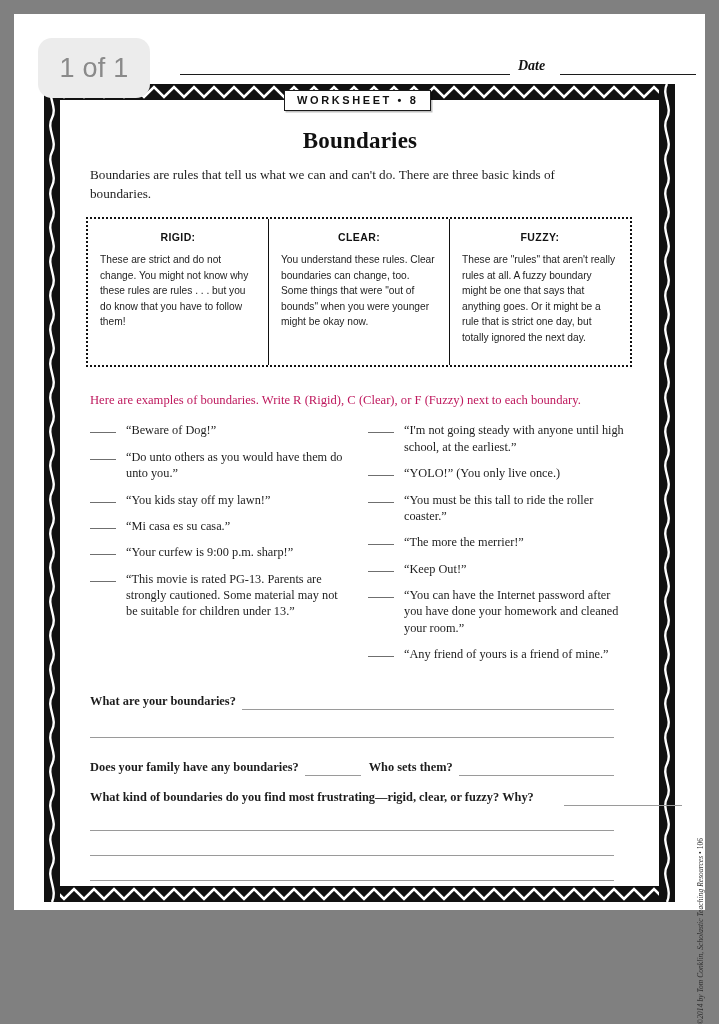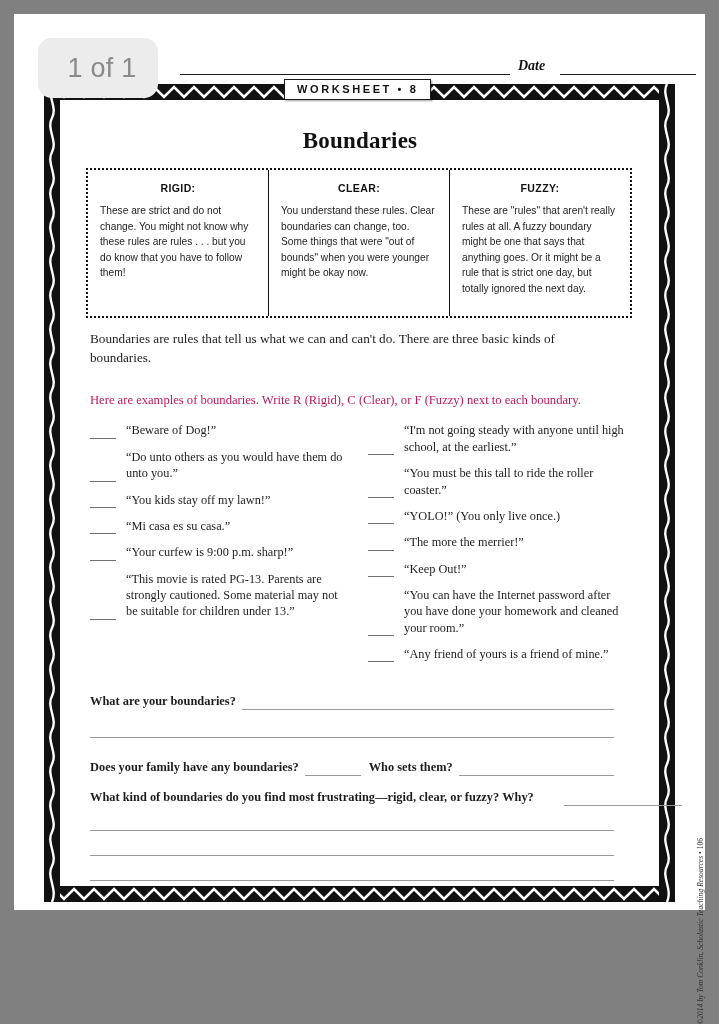--- a/index.html
+++ b/index.html
@@ -35,21 +35,20 @@
     background: #ececec;
     border-radius: 14px;
     color: #8a8a8a;
     font-family: "Liberation Sans", sans-serif;
     font-size: 27px;
     display: flex;
     align-items: center;
     justify-content: center;
     z-index: 40;
     letter-spacing: .2px;
-    padding-left: 8px;
   }
 
   
   #headline-row {
     position: absolute;
     left: 46px;
     top: 44px;
     width: 600px;
     height: 22px;
   }
@@ -94,21 +93,21 @@
     top: 16px;
     right: 16px;
     bottom: 16px;
     background: #ffffff;
   }
 
   
   #worksheet-tab {
     position: absolute;
     left: 270px;
-    top: 65px;
+    top: 76px;
     padding: 3px 12px 4px 12px;
     background: #ffffff;
     border: 1.4px solid #1b1b1b;
     font-family: "Liberation Sans", sans-serif;
     font-weight: bold;
     font-size: 11px;
     letter-spacing: 2.6px;
     color: #121212;
     z-index: 30;
     box-shadow: 1.5px 1.5px 0 rgba(0,0,0,.25);
@@ -184,21 +183,21 @@
   
   #examples {
     margin: 14px 0 0 30px;
     width: 540px;
     display: flex;
     gap: 16px;
   }
   .example-col { width: 262px; }
   .example-item {
     display: flex;
-    align-items: flex-end;
+    align-items: flex-start;
     margin-bottom: 10px;
   }
   .example-blank {
     flex: 0 0 auto;
     width: 26px;
     margin-top: 10px;
     margin-right: 10px;
     border-bottom: 1.3px solid #6f6f6f;
     height: 0;
   }
@@ -298,37 +297,37 @@
     </div>
     <div id="frame-inner"></div>
   </div>
 
   <div id="worksheet-tab">WORKSHEET • 8</div>
 
   <div id="content">
 
     <div id="worksheet-title">Boundaries</div>
 
+    <div id="intro-text">Boundaries are rules that tell us what we can and can't do. There are three basic kinds of boundaries.</div>
+
     <div id="boundary-boxes">
       <div class="boundary-box">
         <div class="bb-heading">RIGID:</div>
         <div class="bb-body">These are strict and do not change. You might not know why these rules are rules . . . but you do know that you have to follow them!</div>
       </div>
       <div class="boundary-box">
         <div class="bb-heading">CLEAR:</div>
         <div class="bb-body">You understand these rules. Clear boundaries can change, too. Some things that were "out of bounds" when you were younger might be okay now.</div>
       </div>
       <div class="boundary-box">
         <div class="bb-heading">FUZZY:</div>
         <div class="bb-body">These are "rules" that aren't really rules at all. A fuzzy boundary might be one that says that anything goes. Or it might be a rule that is strict one day, but totally ignored the next day.</div>
       </div>
     </div>
 
-    <div id="intro-text">Boundaries are rules that tell us what we can and can't do. There are three basic kinds of boundaries.</div>
-
     <div id="directions">Here are examples of boundaries. Write R (Rigid), C (Clear), or F (Fuzzy) next to each boundary.</div>
 
     <div id="examples">
       <div class="example-col">
         <div class="example-item">
           <div class="example-blank"></div>
           <div class="example-text">“Beware of Dog!”</div>
         </div>
         <div class="example-item">
           <div class="example-blank"></div>
@@ -352,25 +351,25 @@
         </div>
       </div>
 
       <div class="example-col">
         <div class="example-item">
           <div class="example-blank"></div>
           <div class="example-text">“I'm not going steady with anyone until high school, at the earliest.”</div>
         </div>
         <div class="example-item">
           <div class="example-blank"></div>
+          <div class="example-text">“YOLO!” (You only live once.)</div>
+        </div>
+        <div class="example-item">
+          <div class="example-blank"></div>
           <div class="example-text">“You must be this tall to ride the roller coaster.”</div>
-        </div>
-        <div class="example-item">
-          <div class="example-blank"></div>
-          <div class="example-text">“YOLO!” (You only live once.)</div>
         </div>
         <div class="example-item">
           <div class="example-blank"></div>
           <div class="example-text">“The more the merrier!”</div>
         </div>
         <div class="example-item">
           <div class="example-blank"></div>
           <div class="example-text">“Keep Out!”</div>
         </div>
         <div class="example-item">

